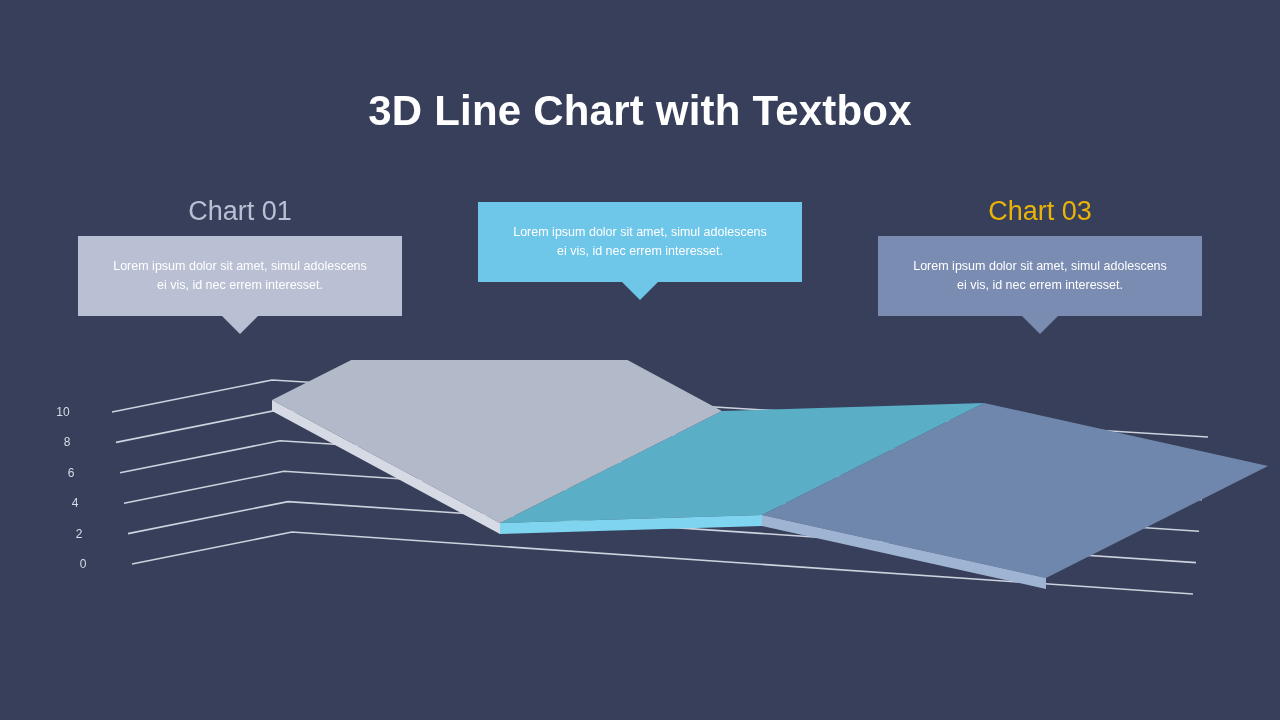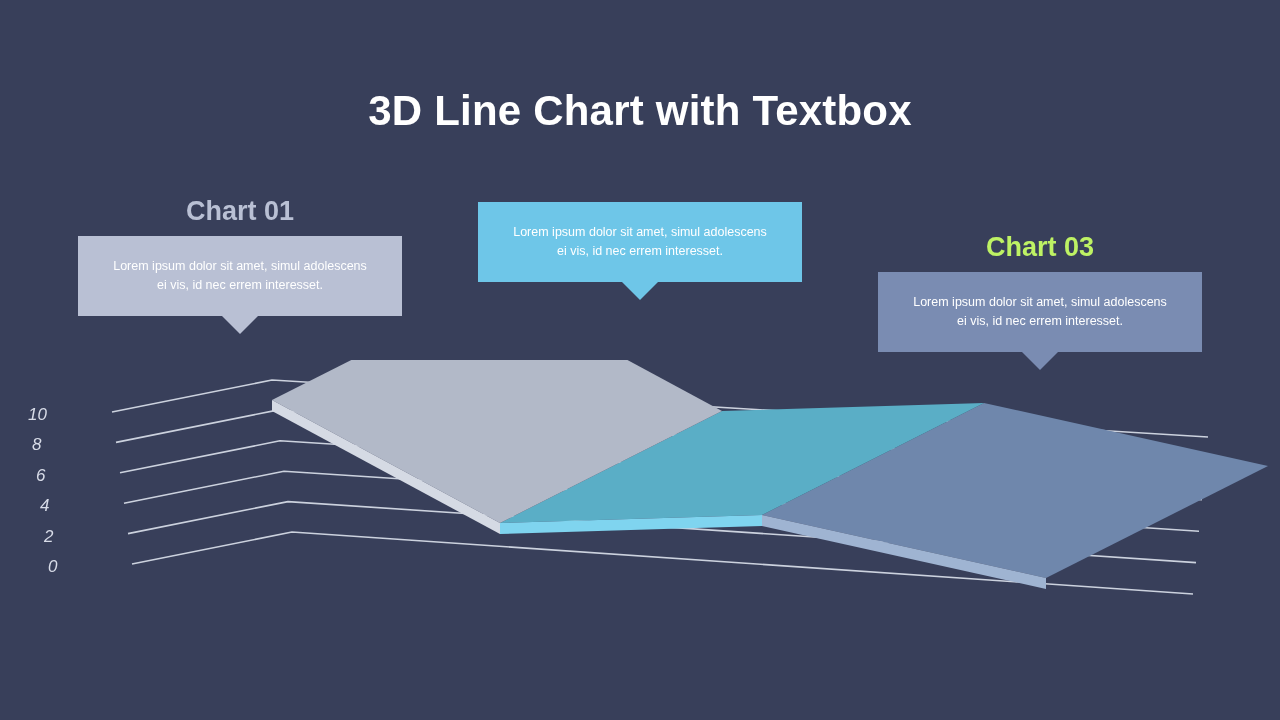--- a/index.html
+++ b/index.html
@@ -33,21 +33,21 @@
     line-height: 56px;
     margin-top: 35px;
   }
   .callout {
     position: absolute;
     width: 324px;
   }
   .callout-title {
     text-align: center;
     font-size: 27px;
-    font-weight: bold;
+    font-weight: normal;
     line-height: 34px;
     margin: 0;
     padding: 0;
   }
   .callout-box {
     margin-top: 8px;
     width: 324px;
     height: 80px;
     display: flex;
     align-items: center;
@@ -70,25 +70,24 @@
   }
   #chart-area {
     position: absolute;
     left: 0;
     top: 360px;
     width: 1280px;
     height: 280px;
   }
   .axis-label {
     position: absolute;
-    font-size: 17px;
+    font-size: 12px;
     color: #d8dce8;
-    text-align: left;
+    text-align: center;
     white-space: nowrap;
-    font-style: italic;
   }
 </style>
 </head>
 <body>
 
 <div id="slide">
 
   <div id="page-title">3D Line Chart with Textbox</div>
 
   <div class="callout" style="left:78px; top:194px;">
@@ -100,21 +99,21 @@
   </div>
 
   <div class="callout" style="left:478px; top:194px;">
     <div class="callout-box" style="background:#6ec6e8;">
       <div class="callout-text">Lorem ipsum dolor sit amet, simul adolescens ei vis, id nec errem interesset.</div>
     </div>
     <div class="callout-tail" style="border-top:18px solid #6ec6e8;"></div>
   </div>
 
   <div class="callout" style="left:878px; top:194px;">
-    <div class="callout-title" style="color:#bef264;margin-top:36px;">Chart 03</div>
+    <div class="callout-title" style="color:#eab308;">Chart 03</div>
     <div class="callout-box" style="background:#7a8cb2;">
       <div class="callout-text">Lorem ipsum dolor sit amet, simul adolescens ei vis, id nec errem interesset.</div>
     </div>
     <div class="callout-tail" style="border-top:18px solid #7a8cb2;"></div>
   </div>
 
   <div id="chart-area">
     <svg id="chart-svg" width="1280" height="280" viewBox="0 0 1280 280">
         <g>
           <polyline points="112,52 272,20 1208,77" fill="none" stroke="#ccd2de" stroke-width="1.6" stroke-linejoin="round"></polyline>

